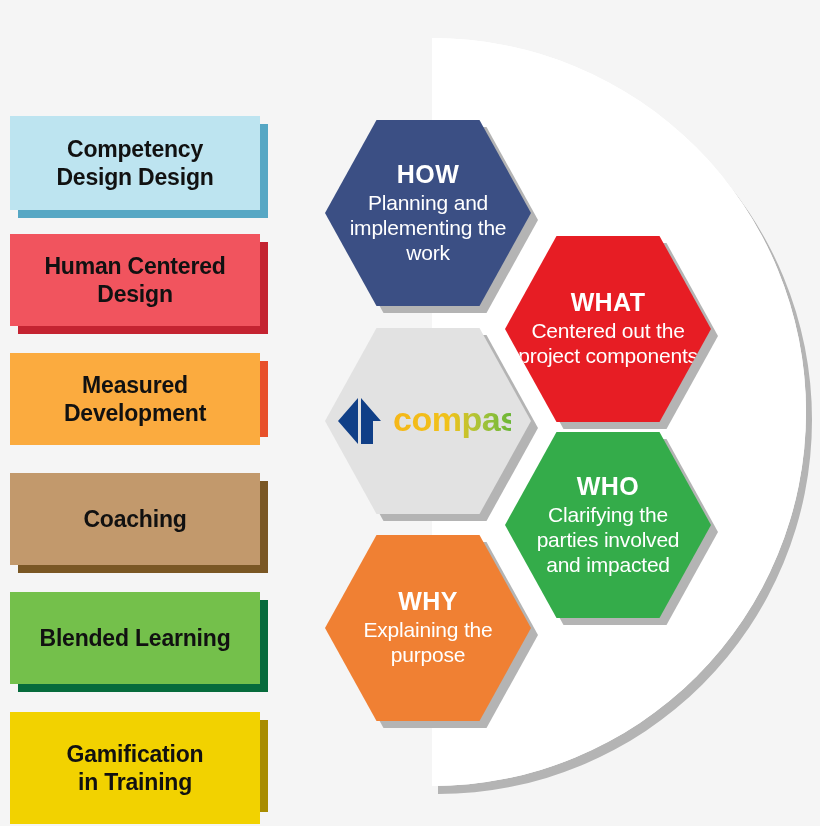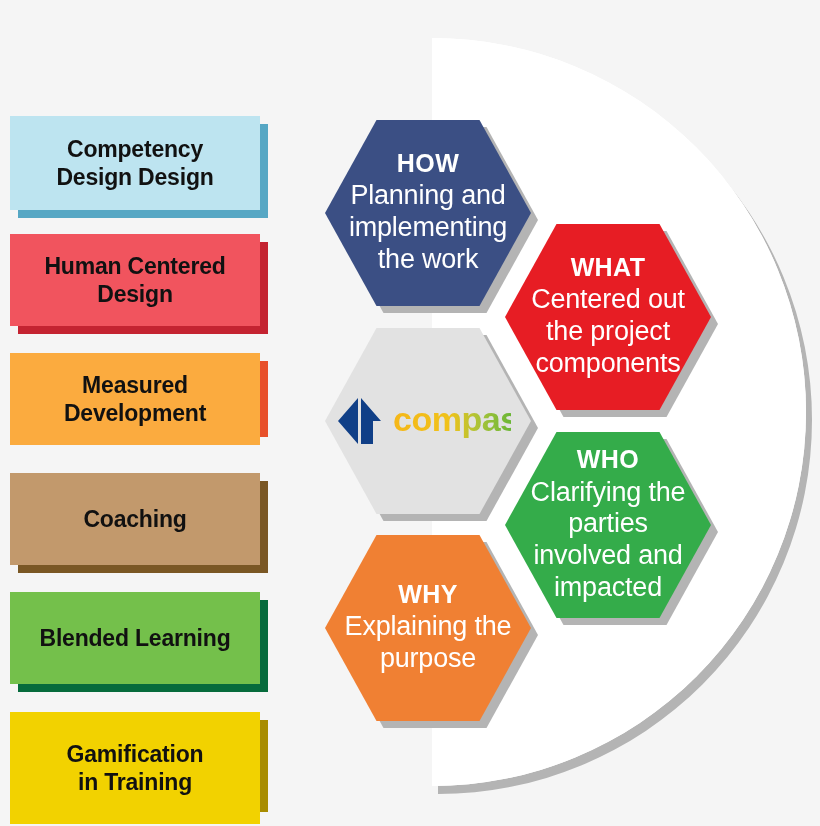--- a/index.html
+++ b/index.html
@@ -99,21 +99,21 @@
     text-align: center;
   }
   .hex-title {
     font-size: 25px;
     font-weight: 700;
     letter-spacing: 0.4px;
     line-height: 1.1;
     margin-bottom: 3px;
   }
   .hex-desc {
-    font-size: 27px;
+    font-size: 21px;
     font-weight: 400;
     line-height: 1.18;
     letter-spacing: -0.2px;
     max-width: 182px;
   }
 
   
   .logo-hex-face {
     background: #e2e2e2;
     display: flex;
@@ -200,21 +200,21 @@
   </div>
 
   <div class="hex" style="left:325px; top:120px;">
     <div class="hex-shadow"></div>
     <div class="hex-face" style="background:#3b4f84;">
       <div class="hex-title">HOW</div>
       <div class="hex-desc">Planning and implementing the work</div>
     </div>
   </div>
 
-  <div class="hex" style="left:505px; top:224px;">
+  <div class="hex" style="left:505px; top:236px;">
     <div class="hex-shadow"></div>
     <div class="hex-face" style="background:#e71d24;">
       <div class="hex-title">WHAT</div>
       <div class="hex-desc">Centered out the project components</div>
     </div>
   </div>
 
   <div class="hex" style="left:505px; top:432px;">
     <div class="hex-shadow"></div>
     <div class="hex-face" style="background:#34ac4a;">

